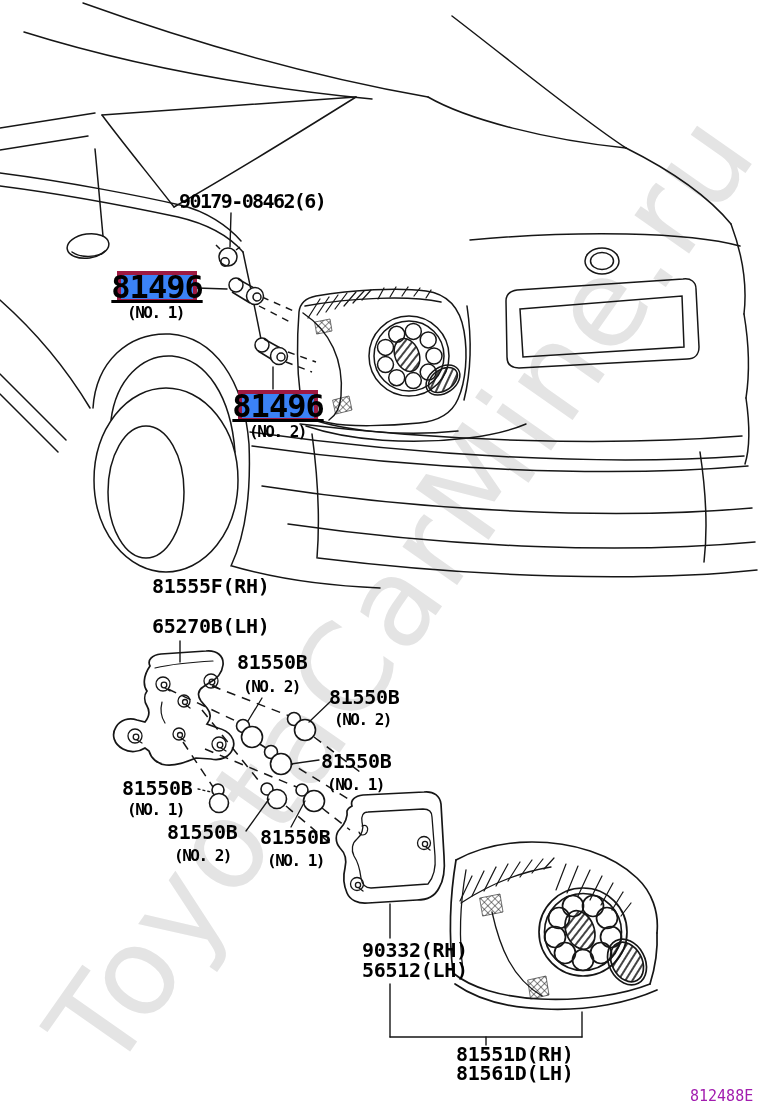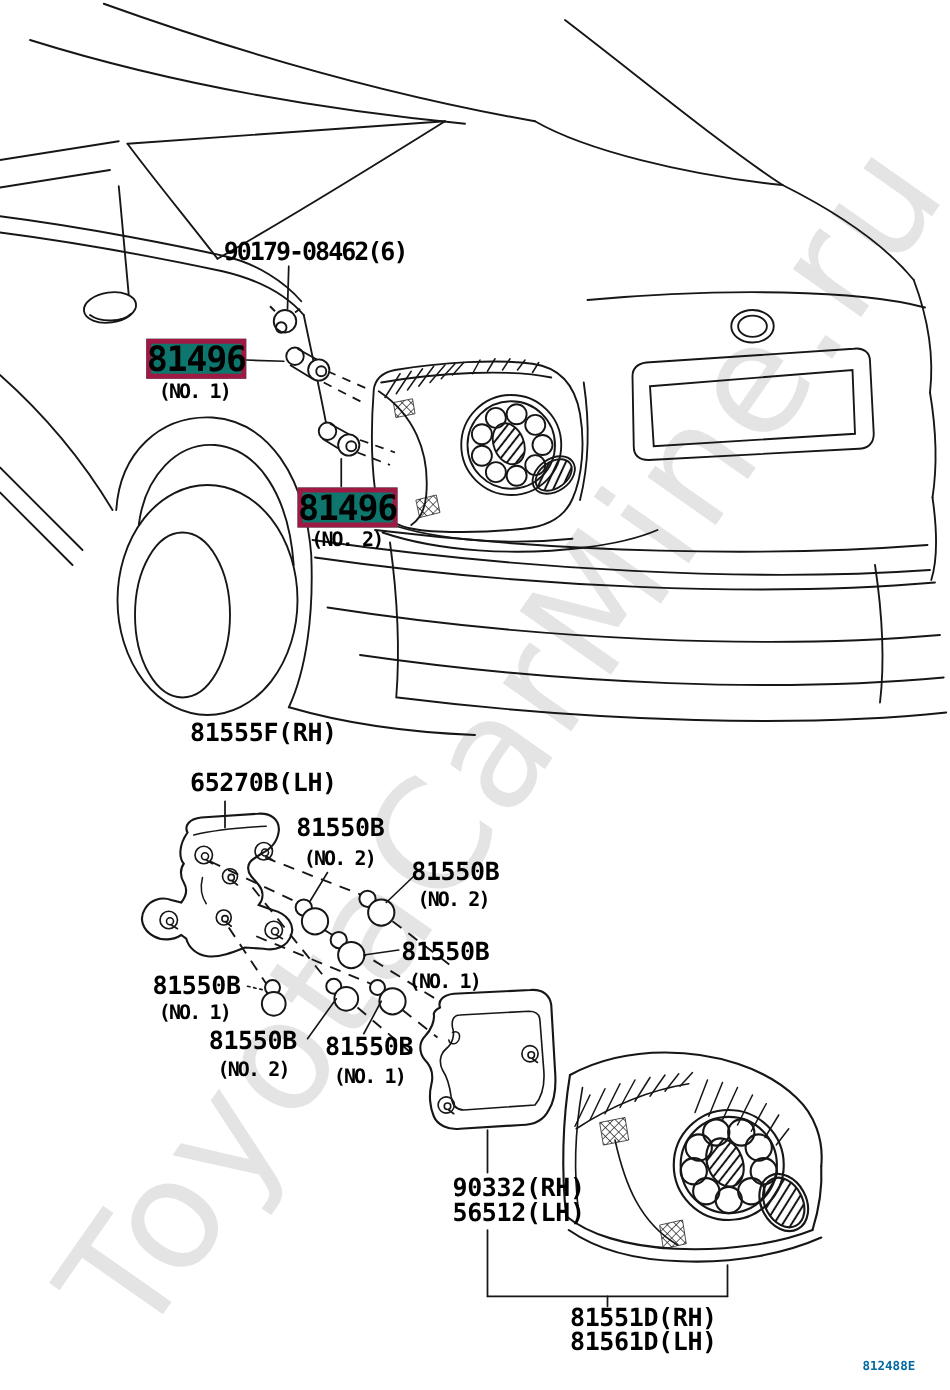--- a/index.html
+++ b/index.html
@@ -7,23 +7,23 @@
          font-family:"DejaVu Sans Mono","Liberation Mono",monospace;}
   #watermark{position:absolute;left:28px;top:1018px;transform:rotate(-55deg);transform-origin:0 0;
              font-family:"DejaVu Sans",sans-serif;font-size:122px;font-weight:400;letter-spacing:4px;
              color:#e4e4e4;white-space:nowrap;line-height:1;user-select:none;}
   svg{position:absolute;left:0;top:0;}
   .pn{position:absolute;font-weight:bold;font-size:20px;letter-spacing:-0.3px;color:#000;
       white-space:nowrap;line-height:1;}
   .pn.tight{letter-spacing:-1.6px;}
   .pn.sub{font-size:16px;letter-spacing:-1.5px;text-align:right;}
   .redbox{position:absolute;width:80px;height:32px;box-sizing:border-box;border:4px solid #9E1A42;
-          background:#0f766e;display:flex;align-items:center;justify-content:center;
-          font-weight:bold;font-size:28px;letter-spacing:-1px;color:#000;}
-  .code{position:absolute;font-weight:bold;font-size:10px;letter-spacing:0;color:#0369a1;
+          background:#3b82f6;display:flex;align-items:center;justify-content:center;
+          font-weight:bold;font-size:32px;letter-spacing:-1px;color:#000;text-decoration:underline;}
+  .code{position:absolute;font-weight:normal;font-size:15px;letter-spacing:0;color:#a21caf;
         white-space:nowrap;line-height:1;}
 </style>
 </head>
 <body>
 
 <div id="stage">
   <div id="watermark">ToyotaCarMine.ru</div>
 
   <svg width="760" height="1112" viewBox="0 0 760 1112">
     <defs>

